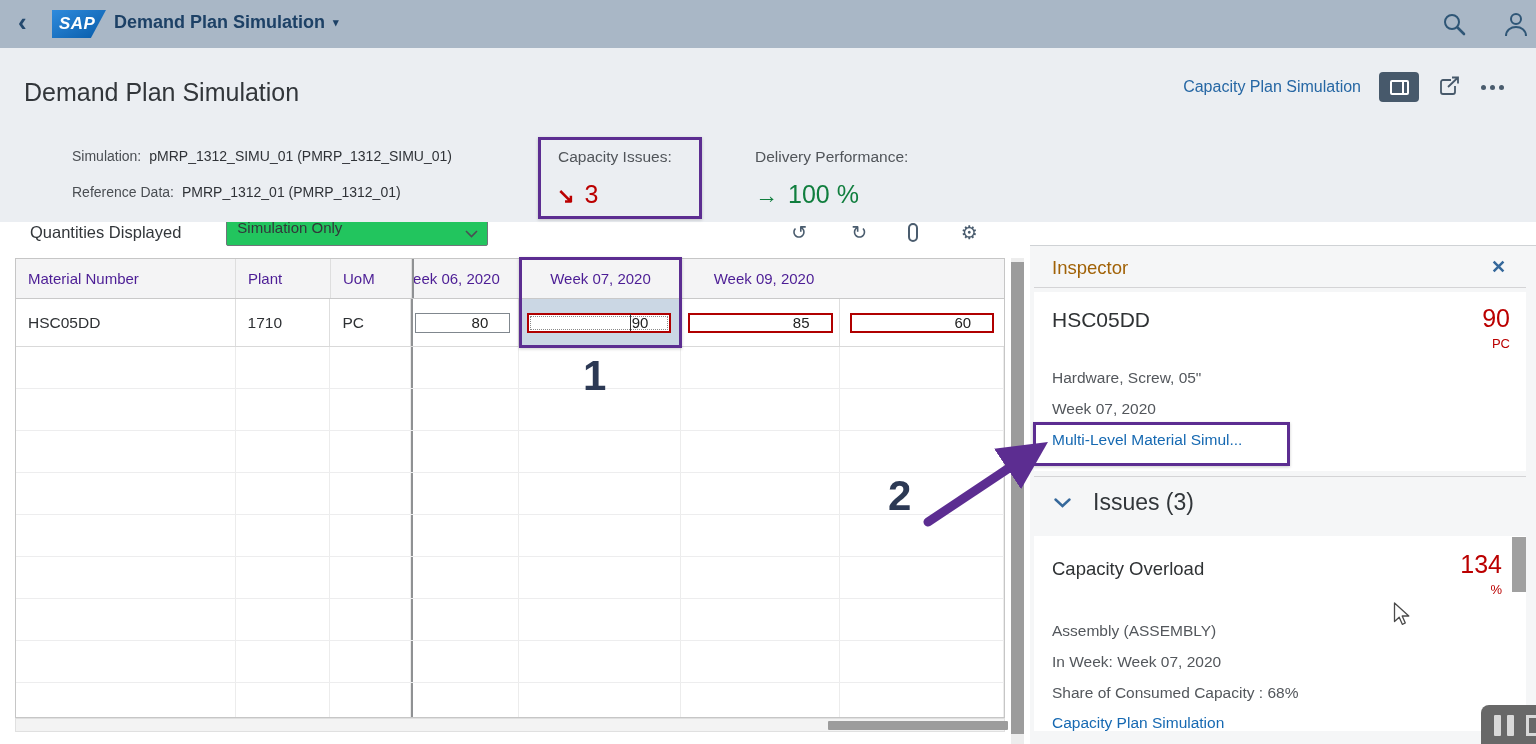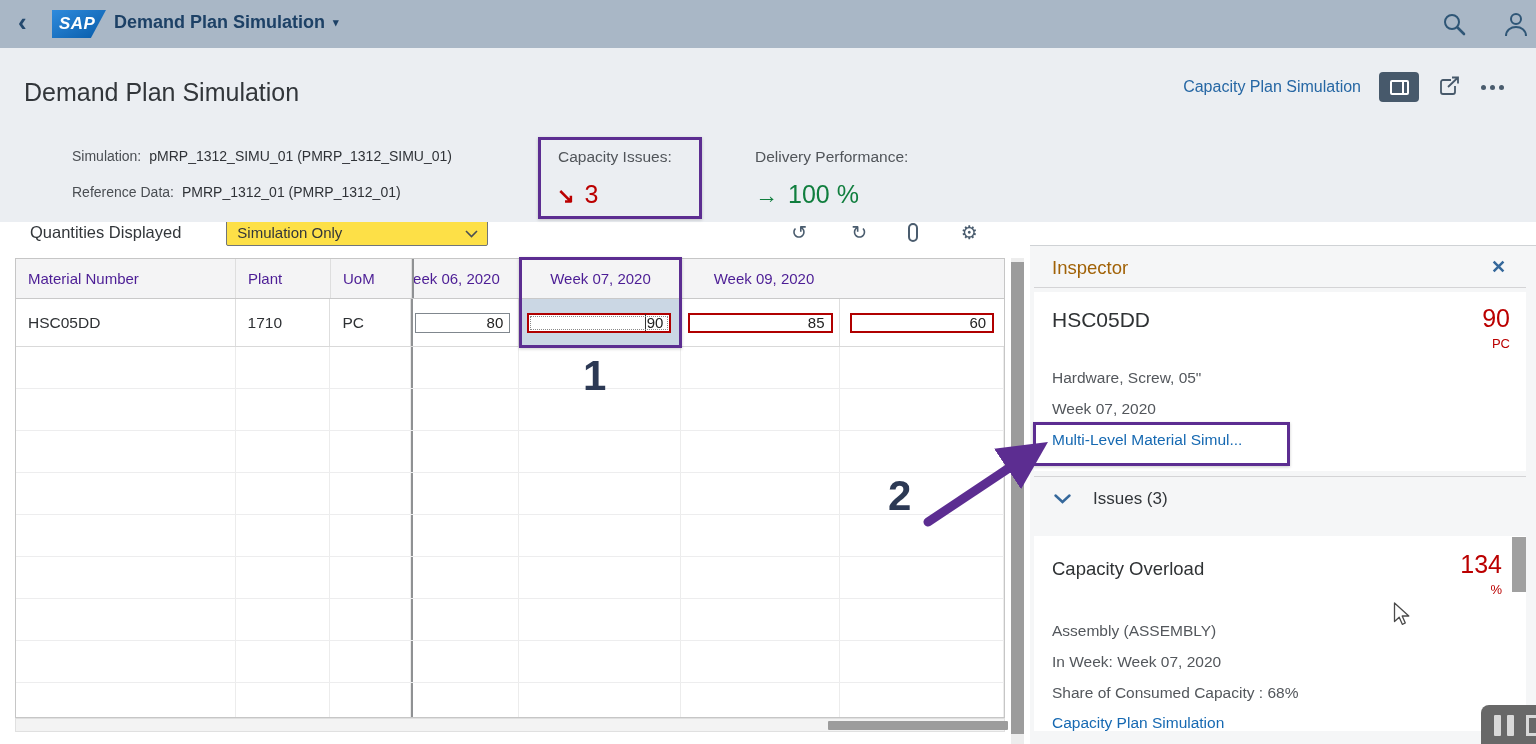--- a/index.html
+++ b/index.html
@@ -39,21 +39,21 @@
   .kpi-value { position:absolute; display:flex; align-items:baseline; gap:10px; }
   .red-arrow { color:#bb0000; font-size:21px; font-weight:bold; }
   .red-num   { color:#bb0000; font-size:25px; }
   .green-arrow { color:#107e3e; font-size:23px; font-weight:bold; }
   .green-num   { color:#107e3e; font-size:25px; }
 
   
   .toolbar { position:absolute; left:0; top:222px; width:1010px; height:29px; overflow:hidden; background:#fff; }
   .toolbar-inner { position:absolute; left:0; top:-9px; width:100%; height:38px; display:flex; align-items:center; }
   .qty-label { margin-left:30px; font-size:16.5px; color:#32363a; white-space:nowrap; }
-  .dropdown { position:relative; margin-left:45px; width:262px; height:28px; border:1px solid #70757a; border-radius:2px; background:#fde047; display:flex; align-items:center; cursor:pointer; }
+  .dropdown { position:relative; margin-left:45px; width:262px; height:28px; border:1px solid #70757a; border-radius:2px; background:#22c55e; display:flex; cursor:pointer; }
   .dropdown .dval { padding-left:10px; font-size:15px; color:#32363a; }
   .dropdown svg { position:absolute; right:9px; top:11px; }
   .tb-ico { color:#4a5c6e; font-size:19px; width:22px; text-align:center; cursor:pointer; }
   .pin-glyph { width:10px; height:19px; border:2px solid #4a5c6e; border-radius:5px; margin:0 auto; }
 
   
   .grid { position:absolute; left:15px; top:258px; width:990px; height:460px; border:1px solid #c6c6c6; background:#fff; overflow:hidden; }
   .grid-row { display:flex; width:100%; }
   .grid-row.head { height:40px; background:#f4f4f5; border-bottom:1px solid #c9c9c9; }
   .grid-row.data { height:48px; background:#fff; border-bottom:1px solid #d9d9d9; }
@@ -62,21 +62,21 @@
   .grid-row.empty .cell { border-right:1px solid #ececec; }
   .c0{width:220px;} .c1{width:95px;} .c2{width:81px;} .c3{width:108px;}
   .c4{width:162px;} .c5{width:160px;} .c6{width:164px; border-right:none;}
   .cell.c3 { border-left:2px solid #8f9193; }
   .cell.txt { padding-left:12px; }
   .cell.ctr { justify-content:center; }
   .head .cell { font-size:15px; color:#4c1d95; }
   .clip-left { display:block; width:150px; margin-left:-34px; text-align:center; white-space:nowrap; }
   .grid-row.data .cell { font-size:15.5px; color:#2e3134; }
   .wk7-cell { background:#cbd7e4; }
-  .fake-input { height:20px; background:#fff; display:flex; align-items:center; justify-content:flex-end; padding-right:6px; font-size:15px; color:#222; cursor:text; }
+  .fake-input { height:20px; background:#fff; display:flex; align-items:center; justify-content:flex-end; padding-right:21px; font-size:15px; color:#222; cursor:text; }
   .in-plain { width:95px; margin-left:2px; border:1px solid #80878e; }
   .in-err { border:2px solid #b00000; }
   .in-w7 { width:144px; outline:1px dotted #8a8a8a; outline-offset:-4px; }
   .in-w8 { width:145px; } .in-w9 { width:144px; }
   .text-caret { width:1px; height:17px; background:#333; margin-right:1px; }
 
   
   .hscroll { position:absolute; left:15px; top:718px; width:990px; height:14px; background:#f3f3f3; border:1px solid #e0e0e0; }
   .hthumb { position:absolute; left:812px; top:2px; width:180px; height:9px; background:#9c9c9c; border-radius:1px; cursor:grab; }
   .vscroll { position:absolute; left:1011px; top:258px; width:13px; height:486px; background:#ededed; }
@@ -88,21 +88,21 @@
   .insp-close { position:absolute; right:30px; top:10px; font-size:18px; font-weight:bold; color:#35689b; cursor:pointer; }
   .insp-div { position:absolute; left:4px; right:10px; height:1px; background:#d4d4d6; }
   .insp-card { position:absolute; left:4px; right:10px; background:#fff; }
   .card1 { top:46px; height:179px; }
   .c1-name { position:absolute; left:18px; top:16px; font-size:21px; color:#2f3234; }
   .c1-qty  { position:absolute; right:16px; top:12px; font-size:25px; color:#bb0000; text-align:right; }
   .c1-uom  { position:absolute; right:16px; top:44px; font-size:13px; color:#bb0000; text-align:right; }
   .insp-line { position:absolute; left:18px; font-size:15.5px; color:#53575c; white-space:nowrap; }
   .insp-link { position:absolute; left:18px; font-size:15.5px; color:#1669b2; cursor:pointer; white-space:nowrap; }
   .issues-row { position:absolute; left:24px; top:243px; display:flex; align-items:center; gap:22px; cursor:pointer; }
-  .issues-txt { font-size:17px; color:#32363a; }
+  .issues-txt { font-size:23px; color:#32363a; }
   .card2 { top:290px; height:195px; overflow:hidden; }
   .c2-title { position:absolute; left:18px; top:22px; font-size:18.5px; color:#2f3234; }
   .c2-val  { position:absolute; right:24px; top:14px; font-size:25px; color:#bb0000; }
   .c2-unit { position:absolute; right:24px; top:46px; font-size:13px; color:#bb0000; }
   .card2-thumb { position:absolute; right:0; top:1px; width:14px; height:55px; background:#a0a0a0; cursor:grab; }
 
   
   .ann-box { position:absolute; border:3px solid #5c2d91; z-index:20; box-shadow:0 1px 3px rgba(0,0,0,.2); pointer-events:none; }
   .ann-box1 { left:538px; top:137px; width:164px; height:82px; }
   .ann-box2 { left:519px; top:257px; width:163px; height:91px; }

